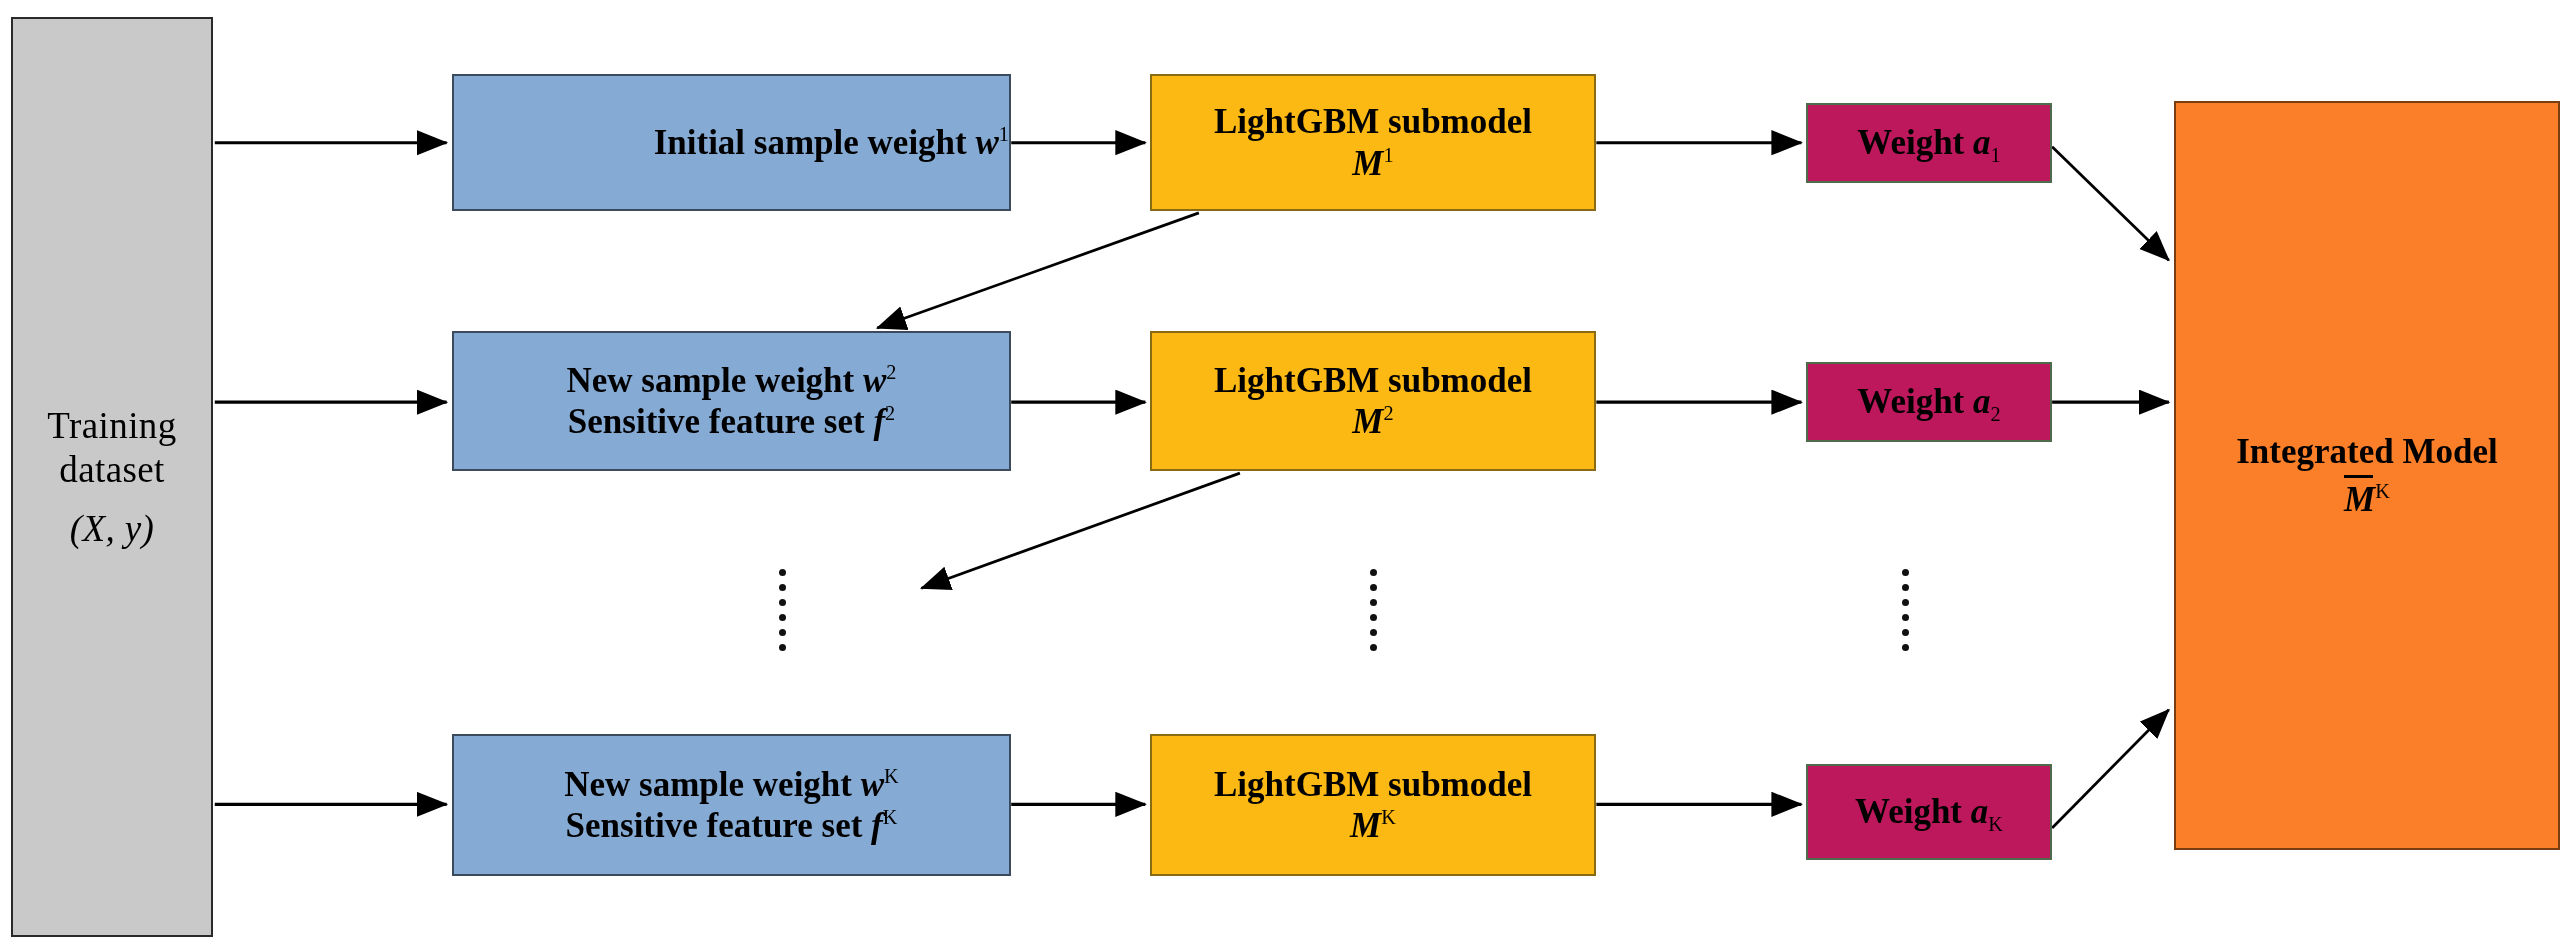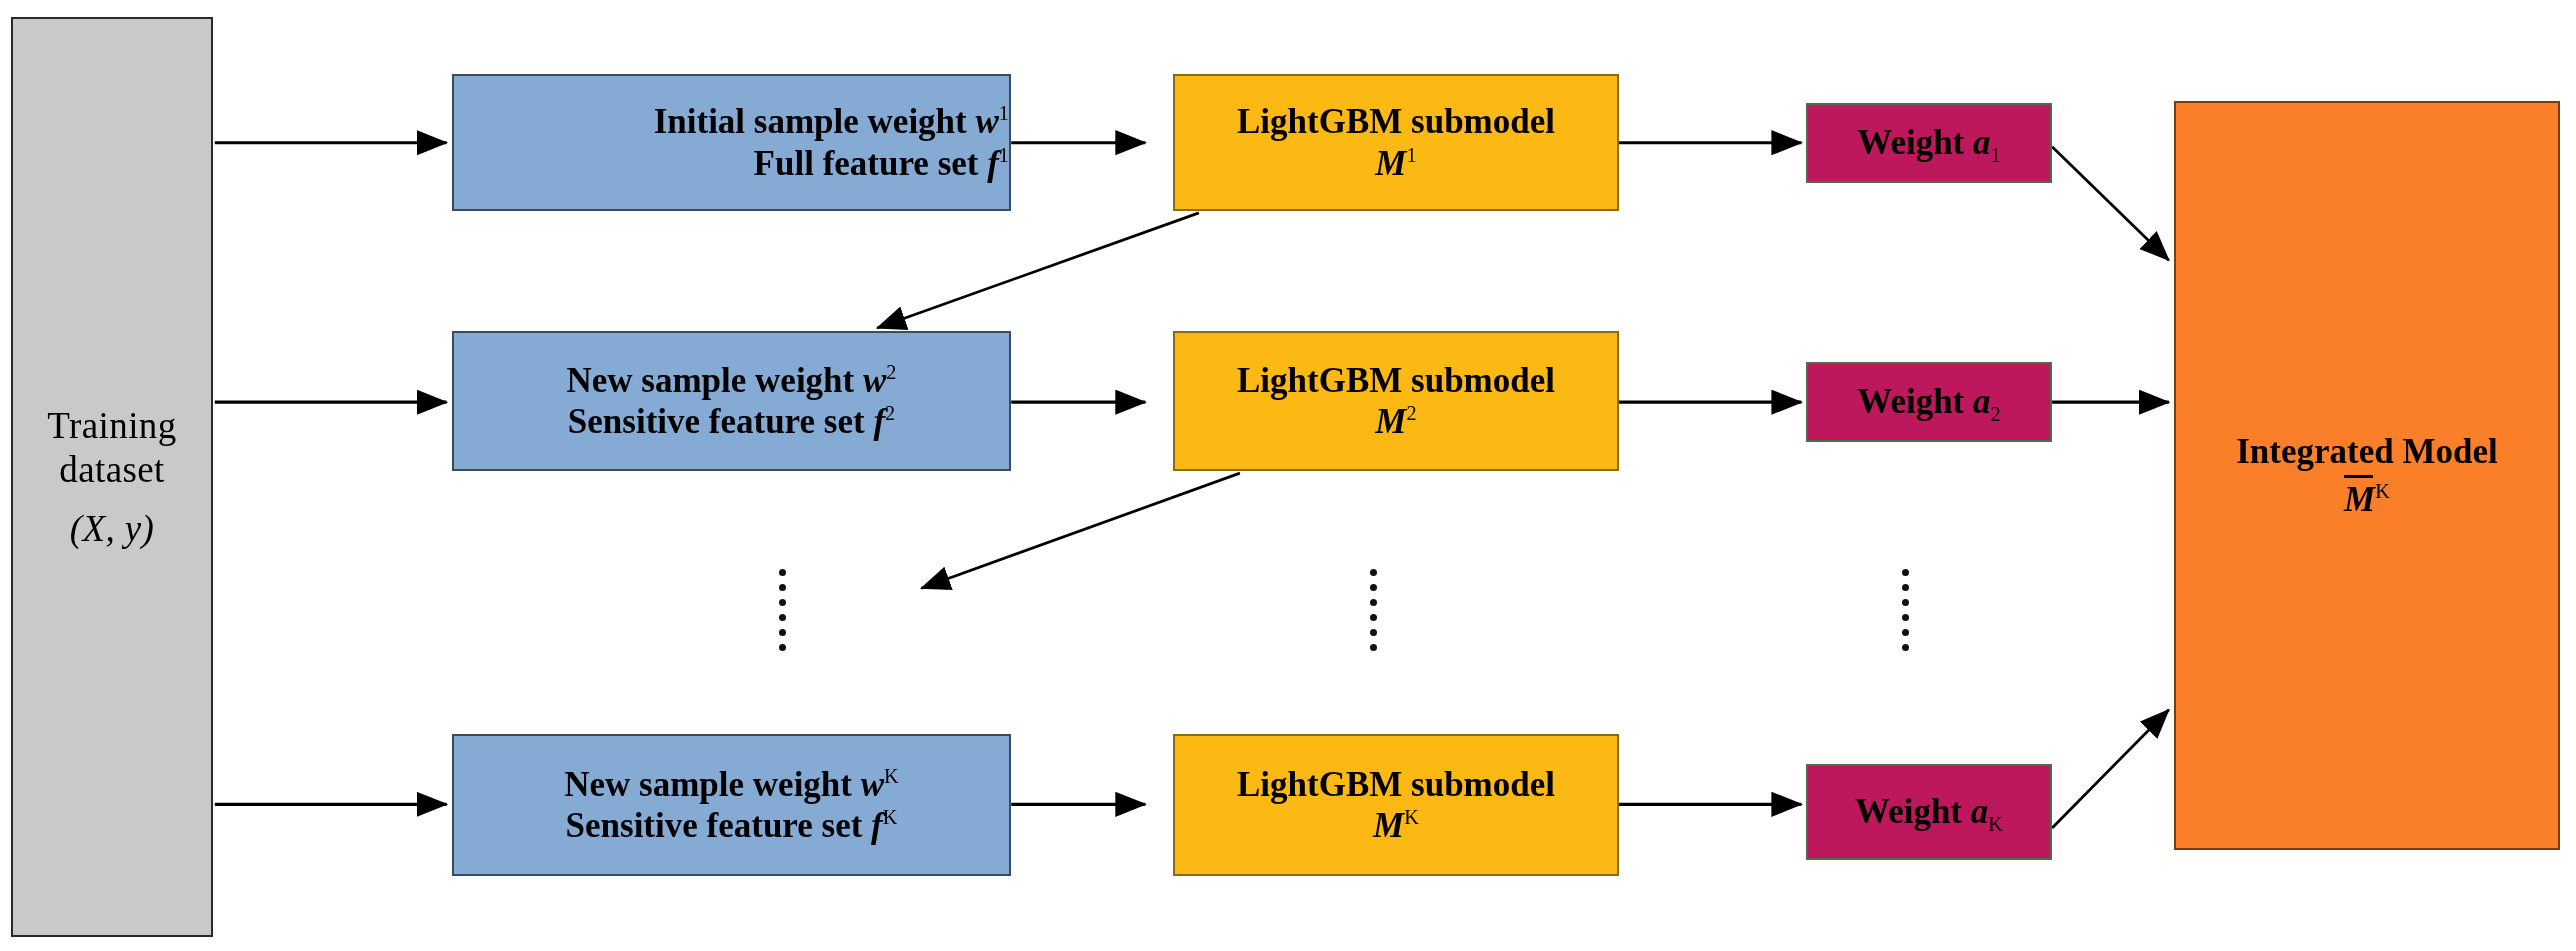--- a/index.html
+++ b/index.html
@@ -33,21 +33,20 @@
     background:#85aad4;
     border:2.4px solid #3c4a5e;
     font-size:35px;
     font-weight:700;
   }
   .orange-box{
     background:#fcb813;
     border:2.4px solid #8a6a12;
     font-size:35px;
     font-weight:700;
-    margin-left:23px;
   }
   .green-box{
     background:#be185d;
     border:2.4px solid #4e6b4c;
     font-size:35px;
     font-weight:700;
   }
   .model-box{
     background:#fa7f28;
     border:2.4px solid #7a3d10;
@@ -110,23 +109,20 @@
   <div class="box gray-box" style="left:11px;top:17.4px;width:202px;height:920px;">
     <span class="boxline">Training</span>
     <span class="boxline">dataset</span>
     <span class="boxline line3">(X,  y)</span>
   </div>
 
   <div class="box blue-box" style="left:452px;top:74px;width:559px;height:137px;align-items:flex-end;">
     <span class="boxline">
       <span>Initial sample weight </span><span class="var">w</span><sup>1</sup>
     </span>
-    <span class="boxline">
-      <span>Full feature set </span><span class="var">f</span><sup>1</sup>
-    </span>
   </div>
 
   <div class="box orange-box" style="left:1150px;top:74px;width:446px;height:137px;">
     <span class="boxline">LightGBM submodel</span>
     <span class="boxline">
       <span class="var">M</span><sup>1</sup>
     </span>
   </div>
 
   <div class="box green-box" style="left:1806px;top:103px;width:246px;height:80px;">

